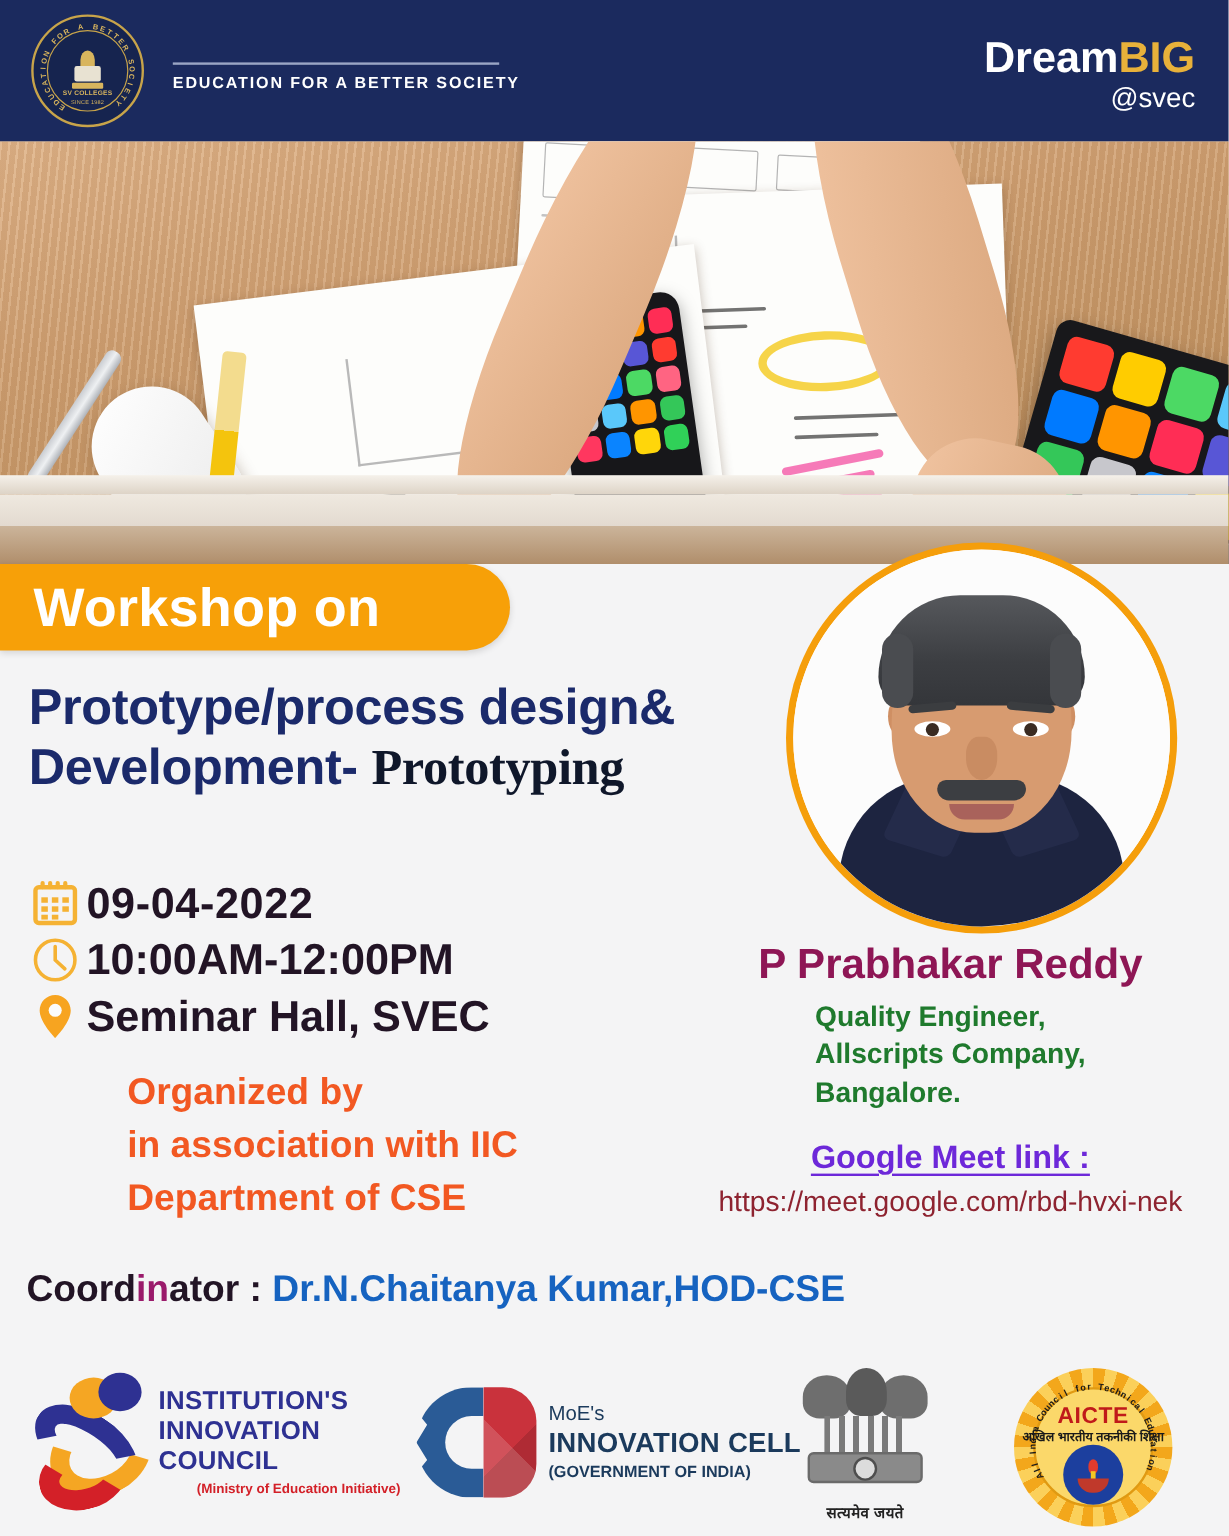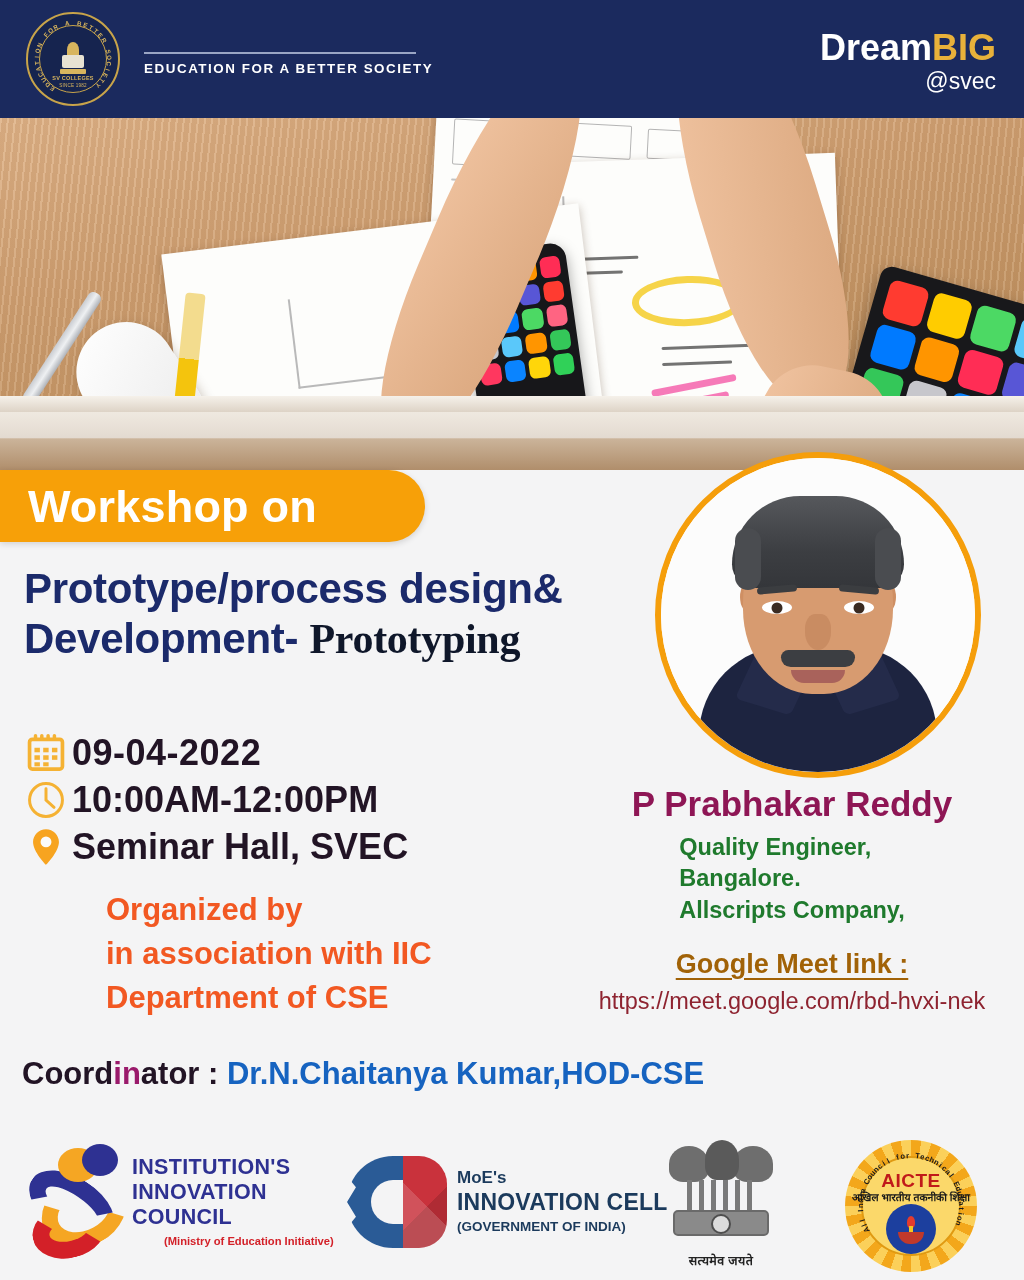--- a/index.html
+++ b/index.html
@@ -267,21 +267,21 @@
   .sp-name {
     font-size:35px; font-weight:bold; color:#8e1655; line-height:1.12;
     white-space:nowrap;
   }
   .sp-affil { margin-top:9px; display:inline-block; text-align:left; }
   .sp-affil div {
     font-size:23.5px; font-weight:bold; color:#1f7a2d; line-height:1.33;
     white-space:nowrap;
   }
   .meet-label {
-    margin-top:24px; font-size:27px; font-weight:bold; color:#a16207;
+    margin-top:24px; font-size:27px; font-weight:bold; color:#6d28d9;
     text-decoration:underline; text-underline-offset:5px; line-height:1.1;
   }
   .meet-url {
     margin-top:9px; font-size:23.5px; color:#8e2330; line-height:1.1;
     white-space:nowrap;
   }
 
   
   .coord { position:absolute; left:22px; top:516px; white-space:nowrap; }
   .coord span { font-size:31px; font-weight:bold; line-height:1; }
@@ -314,21 +314,21 @@
     clip-path:polygon(100% 0,100% 100%,22% 100%,0 78%,16% 66%,0 50%,16% 34%,0 22%,22% 0); }
   .mic-gear .hole { position:absolute; right:-2px; top:50%; transform:translateY(-50%); width:34px; height:44px; background:#f4f4f5; border-radius:22px 0 0 22px; }
   .mic-brain { position:absolute; left:58px; top:2px; width:44px; height:92px;
     background:#c9323c; border-radius:0 28px 28px 0; }
   .mic-brain::after { content:""; position:absolute; inset:0;
     background:
       linear-gradient(45deg, rgba(255,255,255,.16) 0 48%, transparent 48%),
       linear-gradient(-45deg, rgba(0,0,0,.13) 0 45%, transparent 45%);
     border-radius:0 28px 28px 0; }
   .mic-txt { margin-left:12px; }
-  .mic-txt .t1 { font-size:17px; font-weight:bold; color:#1b3a5c; line-height:1.2; }
+  .mic-txt .t1 { font-size:17px; font-weight:normal; color:#1b3a5c; line-height:1.2; }
   .mic-txt .t2 { font-size:23px; font-weight:bold; color:#1b3a5c; line-height:1.2; letter-spacing:.2px; }
   .mic-txt .t3 { font-size:13.5px; font-weight:bold; color:#1b3a5c; line-height:1.3; margin-top:2px; }
 
   
   .emblem { left:655px; top:8px; flex-direction:column; align-items:center; }
   .em-art { position:relative; width:132px; height:108px; }
   .em-art .lion { position:absolute; background:#6e6e6e; border-radius:50% 50% 35% 35%; }
   .em-art .lion.c { left:50px; top:0; width:34px; height:40px; background:#5a5a5a; }
   .em-art .lion.l { left:14px; top:6px; width:40px; height:36px; }
   .em-art .lion.r { right:14px; top:6px; width:40px; height:36px; }
@@ -618,22 +618,22 @@
         </div>
       <div class="ph-nose"></div>
       <div class="ph-mous"></div>
       <div class="ph-mouth"></div>
     </div>
 
     <div class="speaker">
       <div class="sp-name">P Prabhakar Reddy</div>
       <div class="sp-affil">
         <div>Quality Engineer,</div>
+        <div>Allscripts Company,</div>
         <div>Bangalore.</div>
-        <div>Allscripts Company,</div>
       </div>
       <div class="meet-label">Google Meet link :</div>
       <div class="meet-url">https://meet.google.com/rbd-hvxi-nek</div>
     </div>
 
     <div class="coord">
       <span class="c-label"><span>Coord</span><span class="mid">in</span><span>ator : </span></span><span class="c-name">Dr.N.Chaitanya Kumar,HOD-CSE</span>
     </div>
   </div>
 

